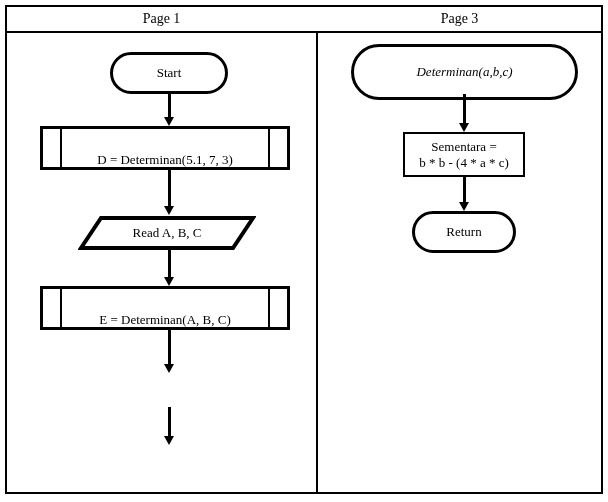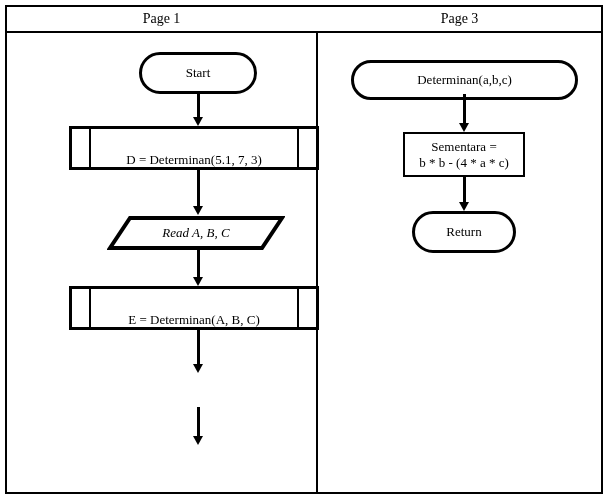--- a/index.html
+++ b/index.html
@@ -56,21 +56,21 @@
     height: 459px;
     background: #000;
   }
 
   
   .body-col {
     position: absolute;
     top: 26px;
     height: 459px;
   }
-  #body-col-1 { left: 0;     width: 293px; margin-left: 29px; }
+  #body-col-1 { left: 0;     width: 293px; }
   #body-col-2 { left: 311px; width: 283px; }
 
   
   .node {
     position: absolute;
     box-sizing: border-box;
     display: flex;
     align-items: center;
     justify-content: center;
     text-align: center;
@@ -119,21 +119,20 @@
   .io svg {
     position: absolute;
     left: 0;
     top: 0;
     width: 100%;
     height: 100%;
   }
   .io .io-label {
     position: relative;
     z-index: 2;
-    font-style: italic;
   }
 
   
   .connector {
     position: absolute;
   }
   .connector .line {
     position: absolute;
     left: 0;
     top: 0;
@@ -212,21 +211,21 @@
     <div class="connector" style="left:160.5px; top:374px; width:3px; height:38px;">
       <div class="line" style="height:30px;"></div>
       <div class="head"></div>
     </div>
 
 
   </div>
 
   <div class="body-col" id="body-col-2">
 
-    <div class="node terminator" style="left:33px; top:27px; width:227px; height:40px;">
+    <div class="node terminator" style="left:33px; top:11px; width:227px; height:56px;font-style:italic;">
       <span>Determinan(a,b,c)</span>
     </div>
 
     <div class="connector" style="left:145px; top:61px; width:3px; height:38px;">
       <div class="line" style="height:30px;"></div>
       <div class="head"></div>
     </div>
 
     <div class="node process" style="left:85px; top:99px; width:122px; height:45px; flex-direction:column;">
       <span>Sementara =</span>

